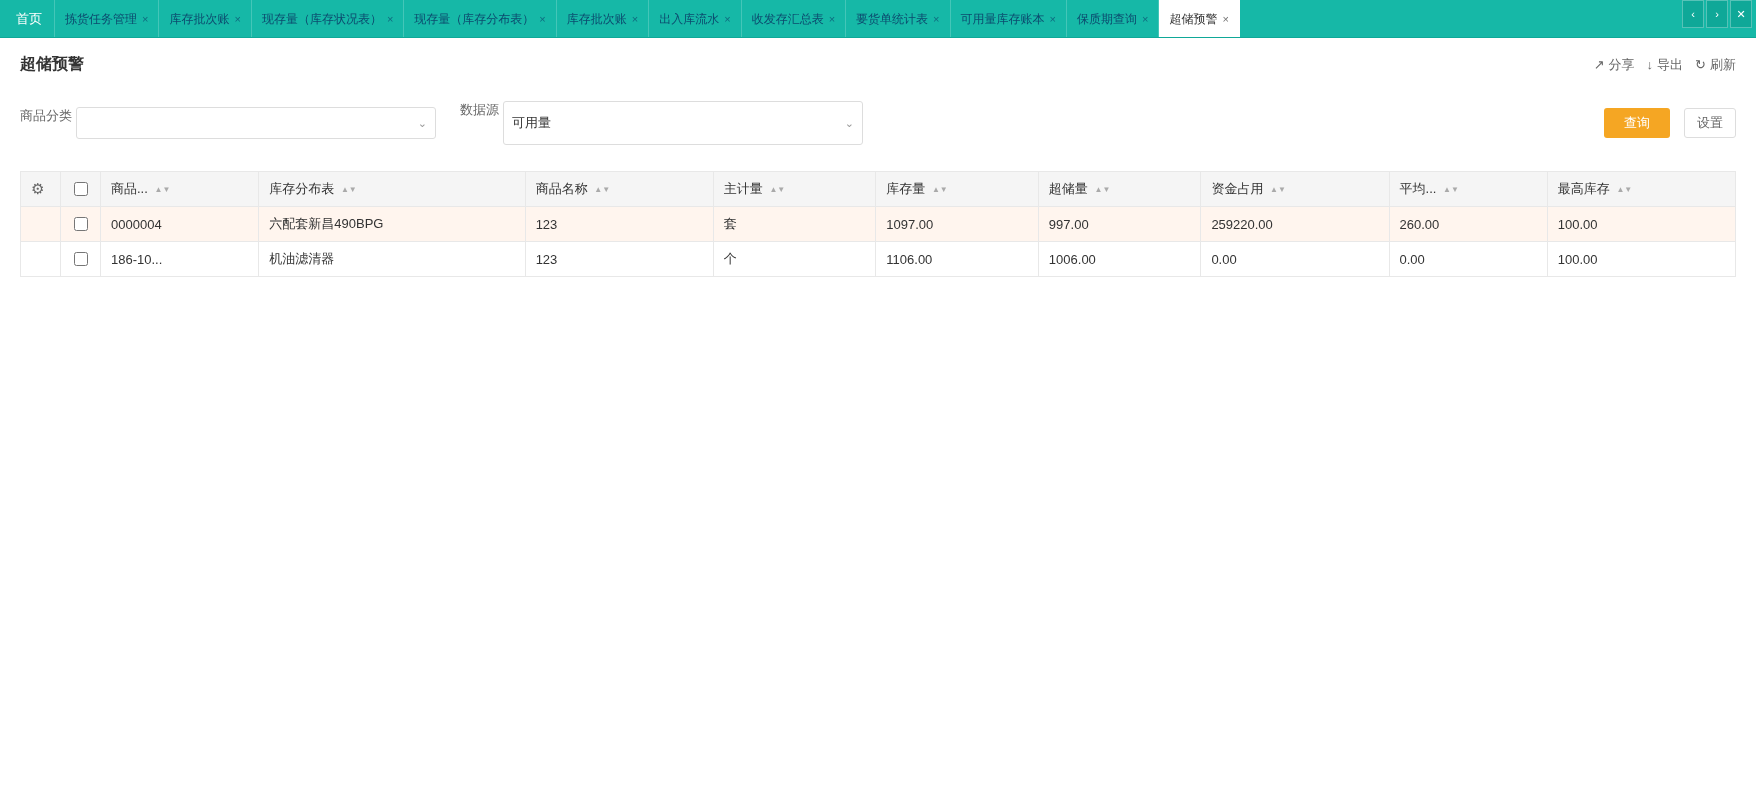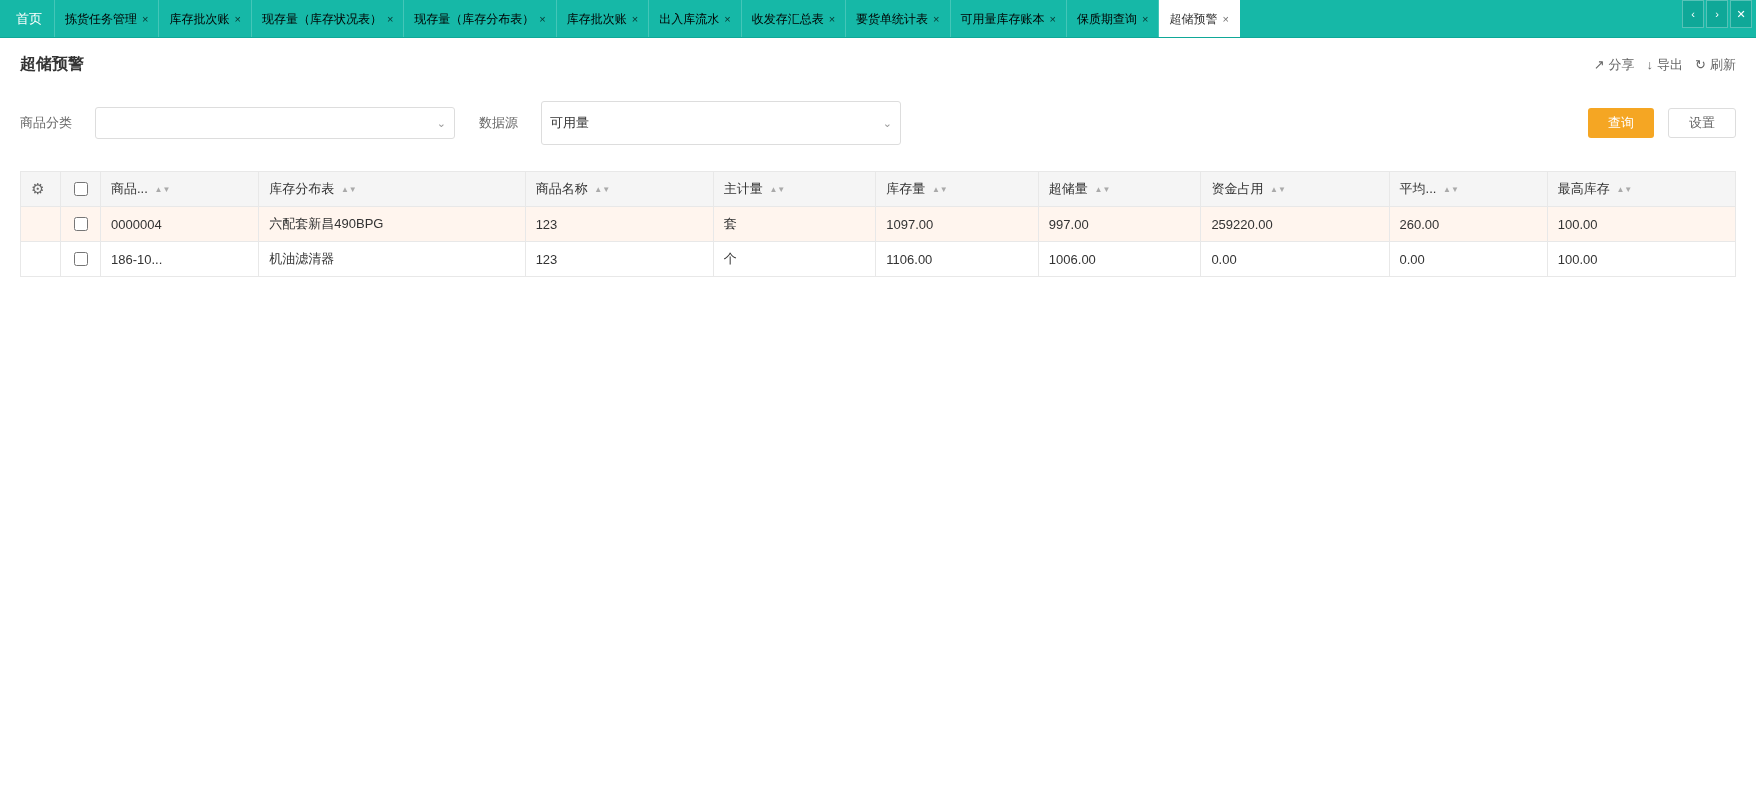--- a/index.html
+++ b/index.html
@@ -13,21 +13,21 @@
       height: 38px;
       padding: 0 4px;
       overflow: hidden;
       border-bottom: 1px solid #0fa898;
     }
     .nav-tab {
       display: flex;
       align-items: center;
       padding: 0 10px;
       height: 38px;
-      color: #000000;
+      color: #0c4a6e;
       font-size: 12px;
       white-space: nowrap;
       cursor: pointer;
       border-right: 1px solid rgba(255,255,255,0.2);
       position: relative;
     }
     .nav-tab.active {
       background: #fff;
       color: #333;
     }
@@ -104,22 +104,22 @@
     
     .filter-area {
       display: flex;
       align-items: center;
       gap: 24px;
       margin-bottom: 16px;
       padding: 10px 0;
     }
     .filter-item {
       display: flex;
-      align-items: center;
-      gap: 23px;
+      align-items: flex-start;
+      gap: 4px;
     }
     .filter-label {
       color: #666;
       font-size: 13px;
       white-space: nowrap;
     }
     .filter-select {
       width: 360px;
       height: 32px;
       border: 1px solid #ddd;
@@ -155,21 +155,21 @@
       padding: 6px 20px;
       border-radius: 3px;
       cursor: pointer;
       font-size: 13px;
       margin-left: auto;
     }
     .btn-settings {
       background: #fff;
       color: #666;
       border: 1px solid #ddd;
-      padding: 5px 20px;
+      padding: 5px 12px;
       border-radius: 3px;
       cursor: pointer;
       font-size: 13px;
       margin-left: 8px;
     }
     .filter-buttons {
       display: flex;
       gap: 6px;
       margin-left: auto;
     }

